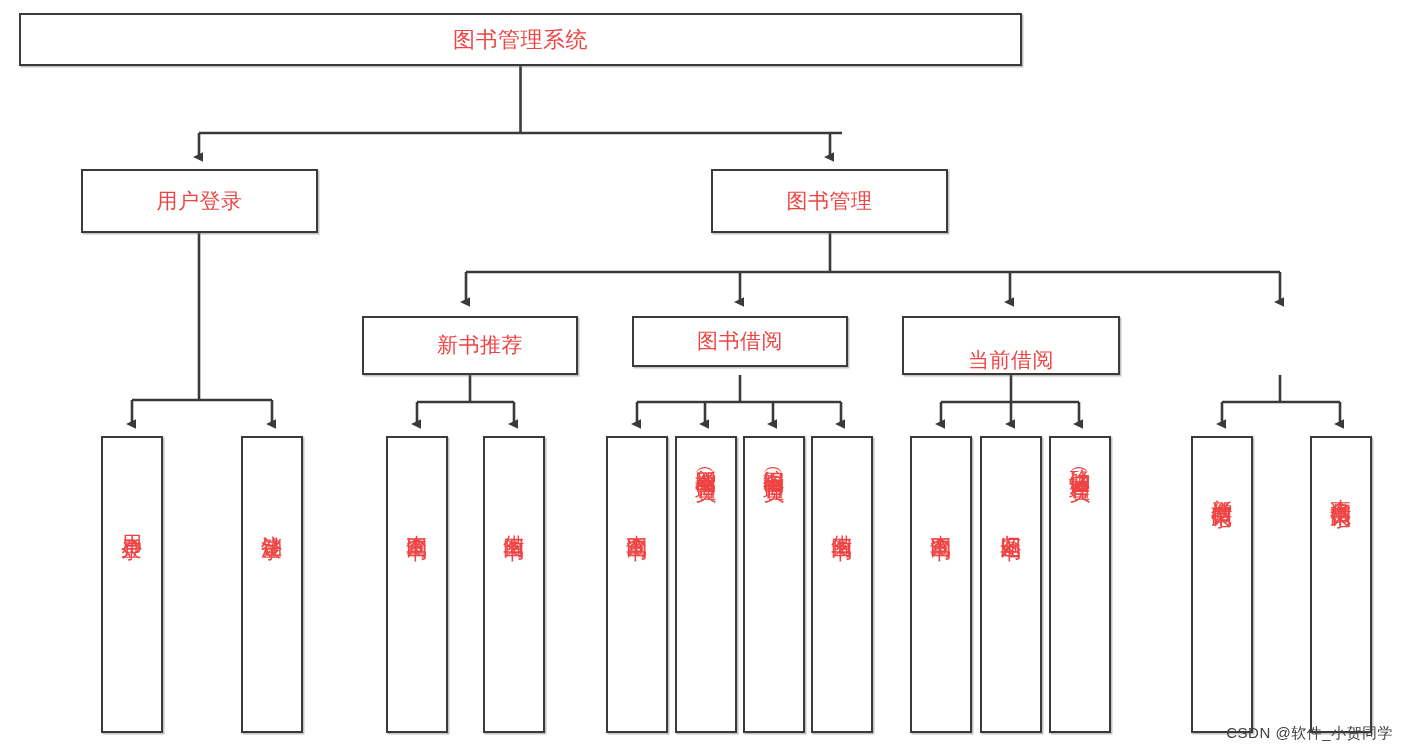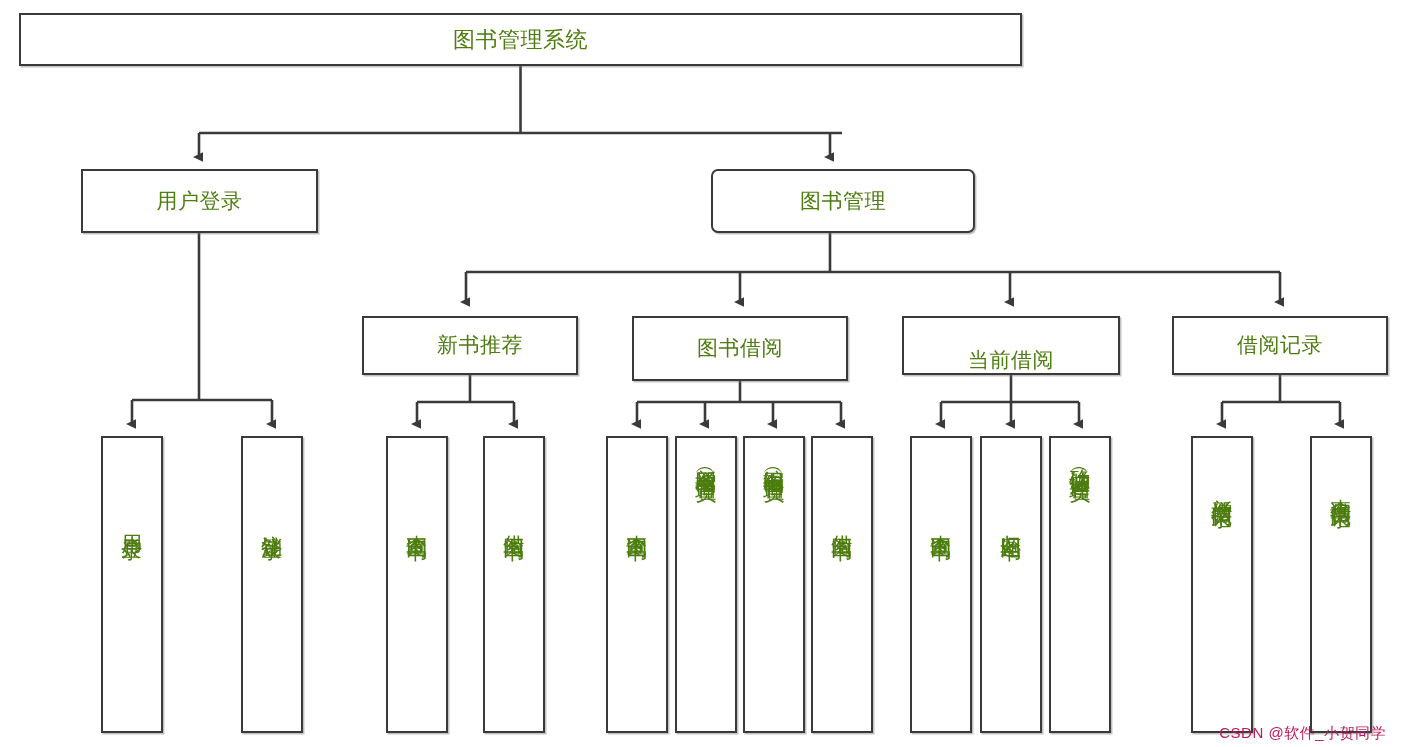--- a/index.html
+++ b/index.html
@@ -27,21 +27,21 @@
   }
   .node {
     position: absolute;
     box-sizing: border-box;
     background: #ffffff;
     border: 2px solid #3a3a3a;
     box-shadow: 1.5px 1.5px 0 0 rgba(120,120,120,0.45);
     display: flex;
     align-items: center;
     justify-content: center;
-    color: #4d7c0f;
+    color: #ef4444;
     z-index: 2;
   }
   .node .label {
     display: block;
     text-align: center;
     line-height: 1.18;
     letter-spacing: 0.5px;
     white-space: nowrap;
   }
   
@@ -57,24 +57,24 @@
   .node.v-node .label {
     writing-mode: vertical-rl;
     text-orientation: upright;
     line-height: 1.12;
     letter-spacing: 2px;
     white-space: nowrap;
   }
 
   #watermark {
     position: absolute;
-    right: 19px;
+    right: 12px;
     bottom: 4px;
     font-size: 15px;
-    color: #be185d;
+    color: #404040;
     letter-spacing: 0.5px;
     z-index: 5;
     white-space: nowrap;
   }
 </style>
 </head>
 <body>
 
 <div id="diagram-root">
 
@@ -128,36 +128,33 @@
     </g>
   </svg>
 
   <div class="node h-node" style="left:19px; top:13px; width:1003px; height:53px; font-size:22px;">
     <span class="label">图书管理系统</span>
   </div>
 
   <div class="node h-node" style="left:81px; top:169px; width:237px; height:64px; font-size:21px;">
     <span class="label">用户登录</span>
   </div>
-  <div class="node h-node" style="left:711px; top:169px; width:264px; height:64px; font-size:21px;border-radius:7px;">
+  <div class="node h-node" style="left:711px; top:169px; width:237px; height:64px; font-size:21px;">
     <span class="label">图书管理</span>
   </div>
 
   <div class="node h-node" style="left:362px; top:316px; width:216px; height:59px; font-size:21px;padding-left:20px;">
     <span class="label">新书推荐</span>
   </div>
-  <div class="node h-node" style="left:632px; top:316px; width:216px; height:65px; font-size:21px;">
+  <div class="node h-node" style="left:632px; top:316px; width:216px; height:51px; font-size:21px;">
     <span class="label">图书借阅</span>
   </div>
   <div class="node h-node" style="left:902px; top:316px; width:218px; height:59px; font-size:21px;align-items:flex-end;">
     <span class="label">当前借阅</span>
   </div>
-  <div class="node h-node" style="left:1172px; top:316px; width:216px; height:59px; font-size:21px;">
-    <span class="label">借阅记录</span>
-  </div>
 
   <div class="node v-node" style="left:101px; top:436px; width:62px; height:297px; font-size:21px; padding-top:80px;">
     <span class="label">用户登录</span>
   </div>
   <div class="node v-node" style="left:241px; top:436px; width:62px; height:297px; font-size:21px; padding-top:80px;">
     <span class="label">注销登录</span>
   </div>
 
   <div class="node v-node" style="left:386px; top:436px; width:62px; height:297px; font-size:21px; padding-top:80px;">
     <span class="label">查询图书</span>

